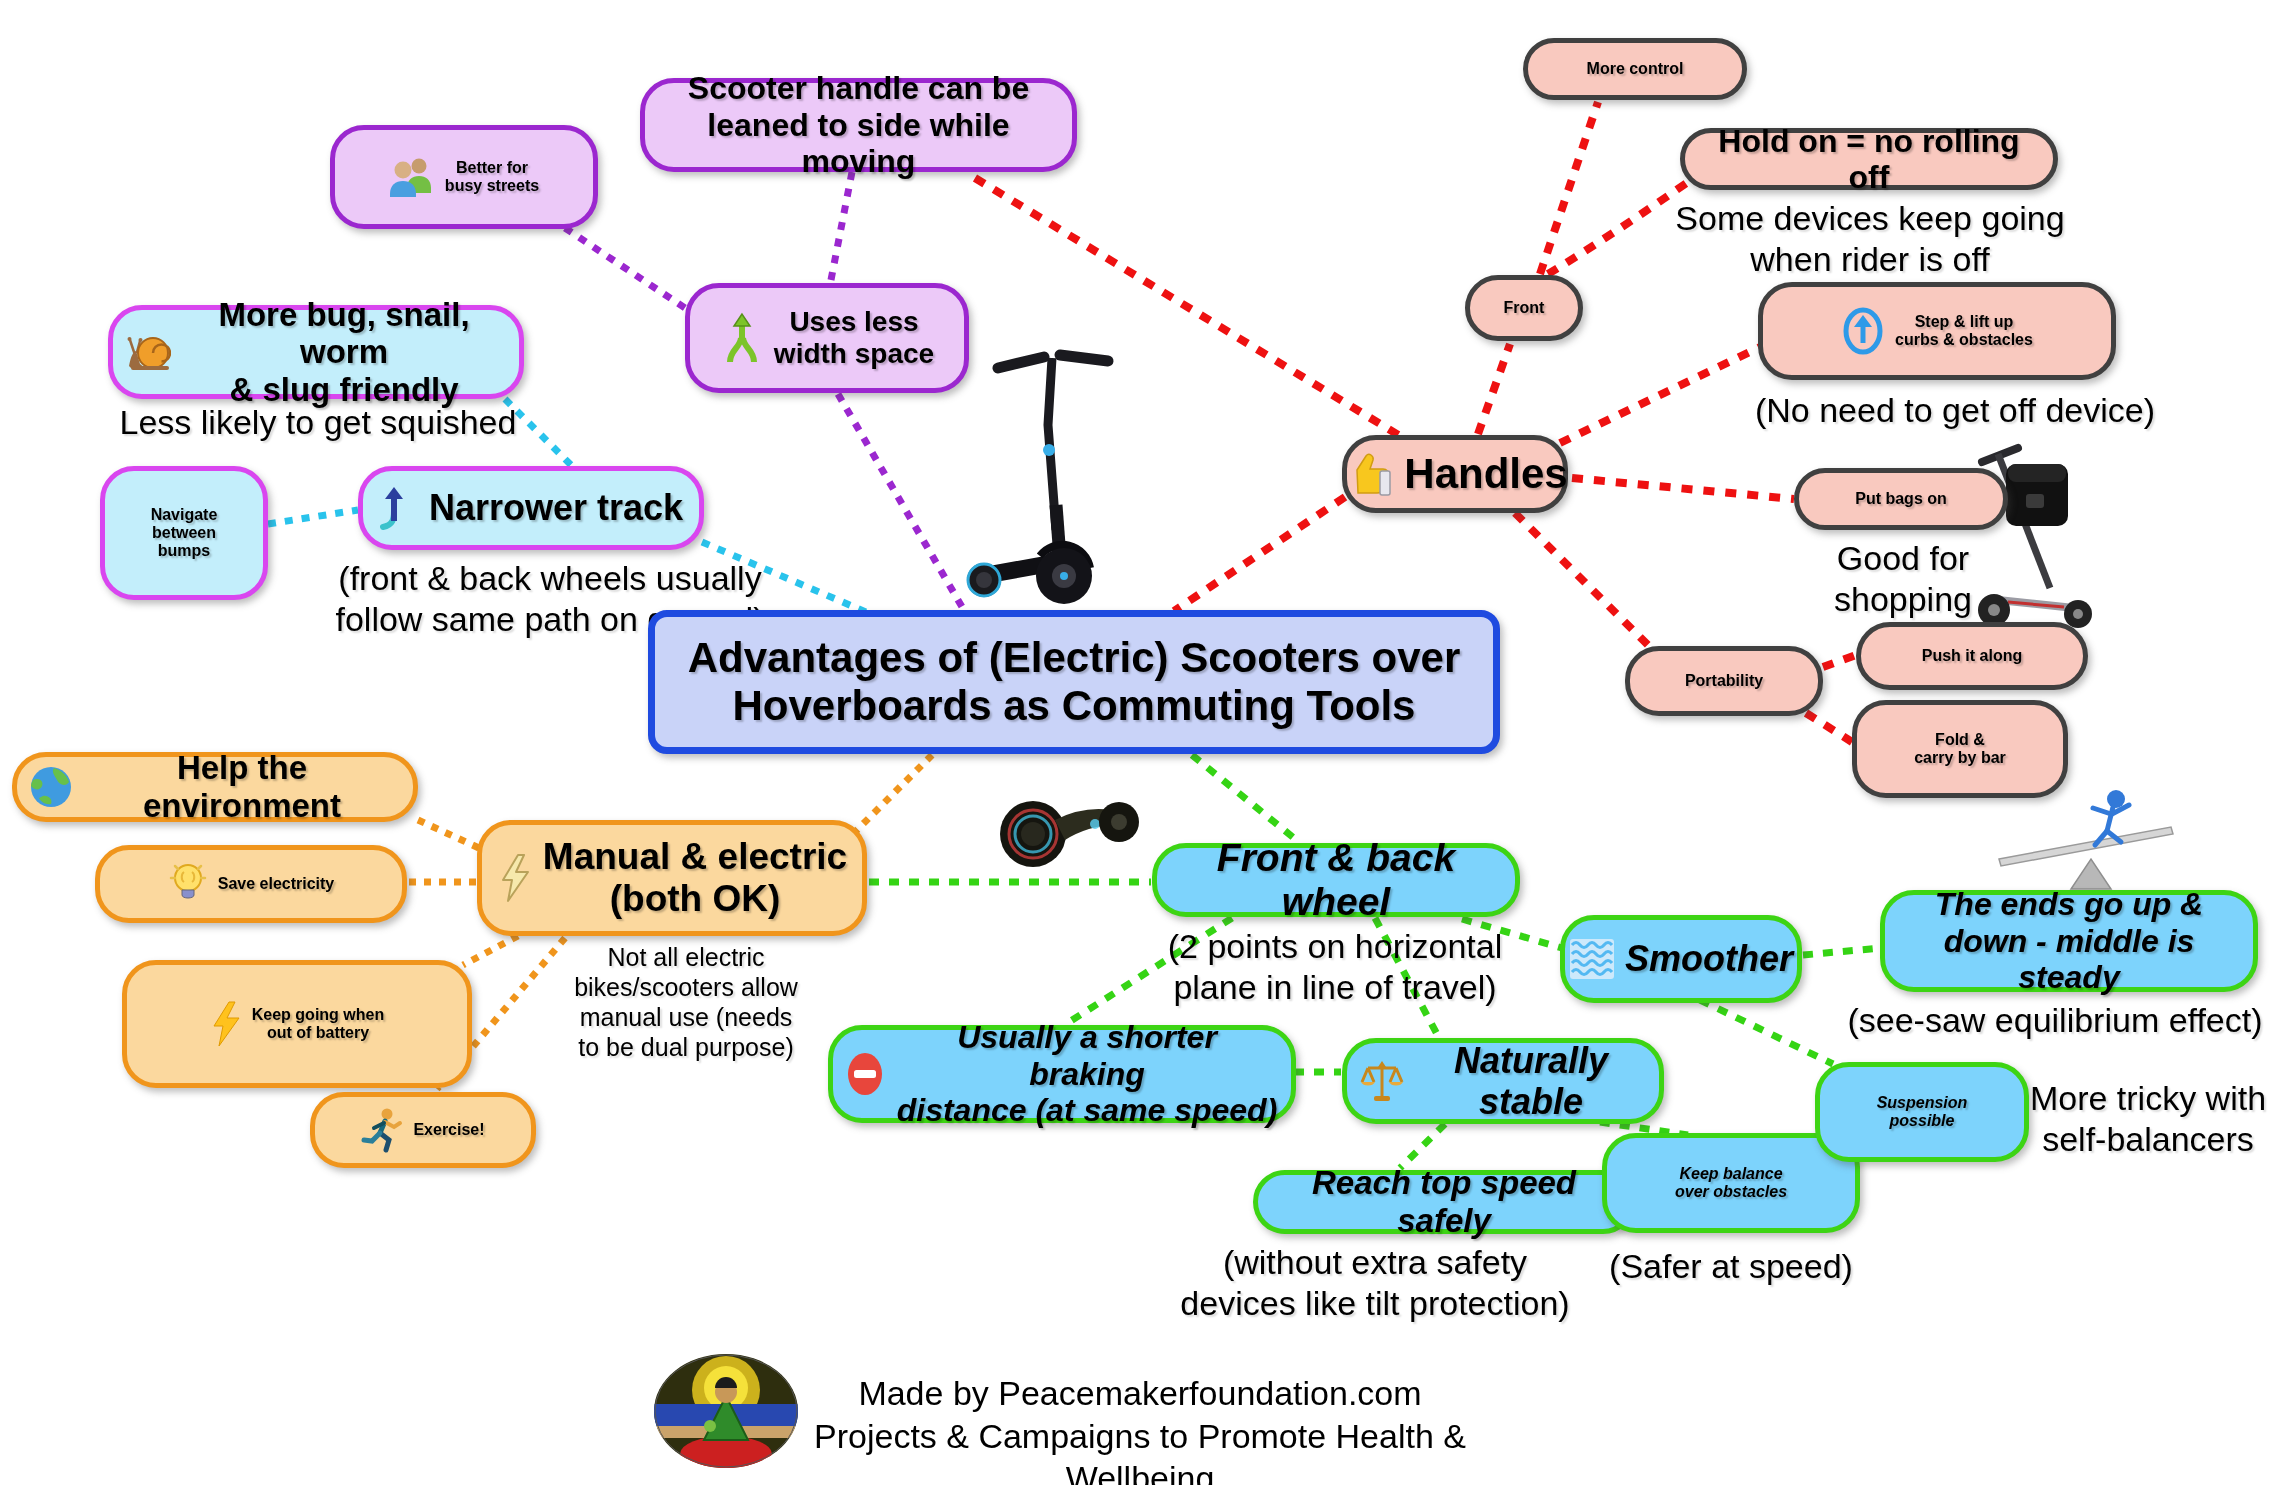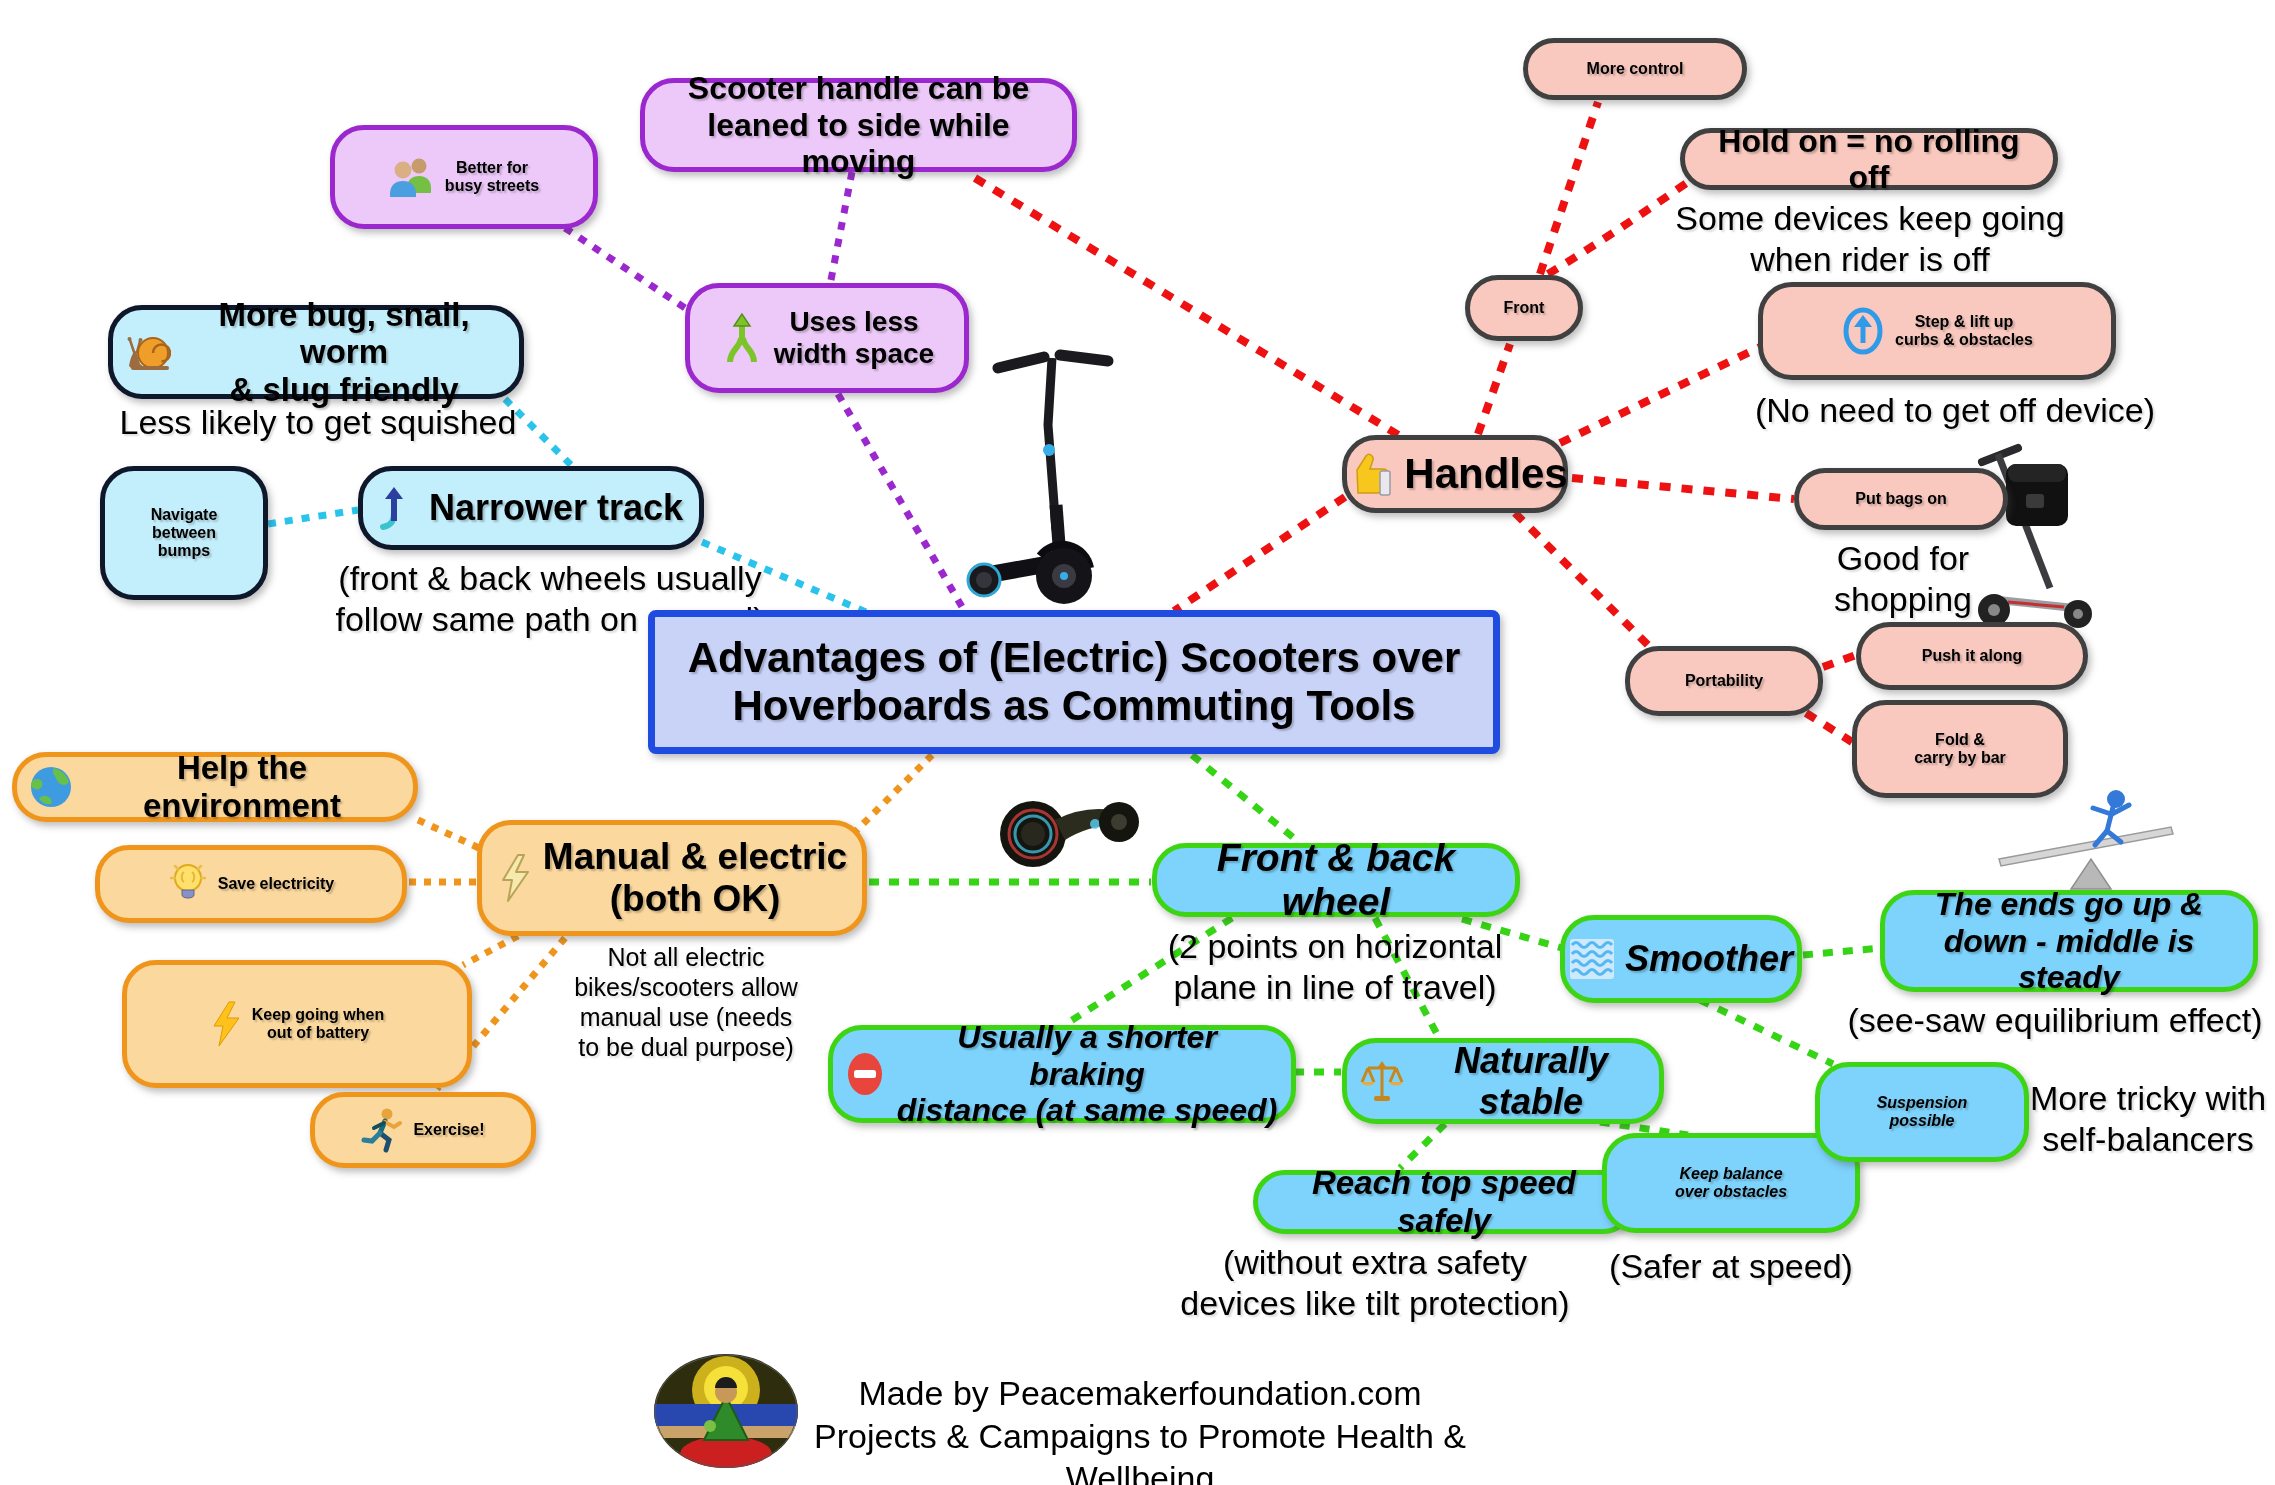--- a/index.html
+++ b/index.html
@@ -8,25 +8,25 @@
   .connector-layer{position:absolute;left:0;top:0;z-index:0;}
   .illus{position:absolute;z-index:1;}
   .node{position:absolute;z-index:3;box-sizing:border-box;display:flex;align-items:center;justify-content:center;
         gap:10px;text-align:center;font-weight:bold;line-height:1.14;border-radius:34px;
         padding:4px 12px;box-shadow:3px 4px 7px rgba(70,70,70,.35);}
   .node .label{white-space:pre-line;text-shadow:2px 2px 2px rgba(0,0,0,.22);}
   .node .icon{flex:0 0 auto;display:flex;}
   .note{position:absolute;z-index:2;text-align:center;font-size:34px;line-height:1.2;white-space:pre-line;
         text-shadow:2px 2px 2px rgba(0,0,0,.14);}
   .purple{background:#ecc9f8;border:5px solid #9b27cf;}
-  .cyan{background:#c3eefb;border:5px solid #0f172a;}
+  .cyan{background:#c3eefb;border:5px solid #d946ef;}
   .red{background:#f9c9bf;border:5px solid #404040;}
   .orange{background:#fbd89e;border:5px solid #f0951c;}
   .green{background:#7dd3fc;border:5px solid #3dd414;font-style:italic;}
-  .blue-center{background:#c9d3f8;border:7px solid #1f4be0;border-radius:8px;font-size:42px;}
+  .blue-center{background:#c9d3f8;border:7px solid #1f4be0;border-radius:19px;font-size:42px;}
   .footer-text{position:absolute;z-index:2;text-align:center;font-size:34px;line-height:1.25;}
 </style>
 </head>
 <body>
 
 <div class="canvas">
 
   <svg class="connector-layer" width="2275" height="1485">
     <g stroke="#9b27cf" stroke-width="7" stroke-dasharray="8 9" fill="none">
       <line x1="838" y1="394" x2="965" y2="612"></line>

